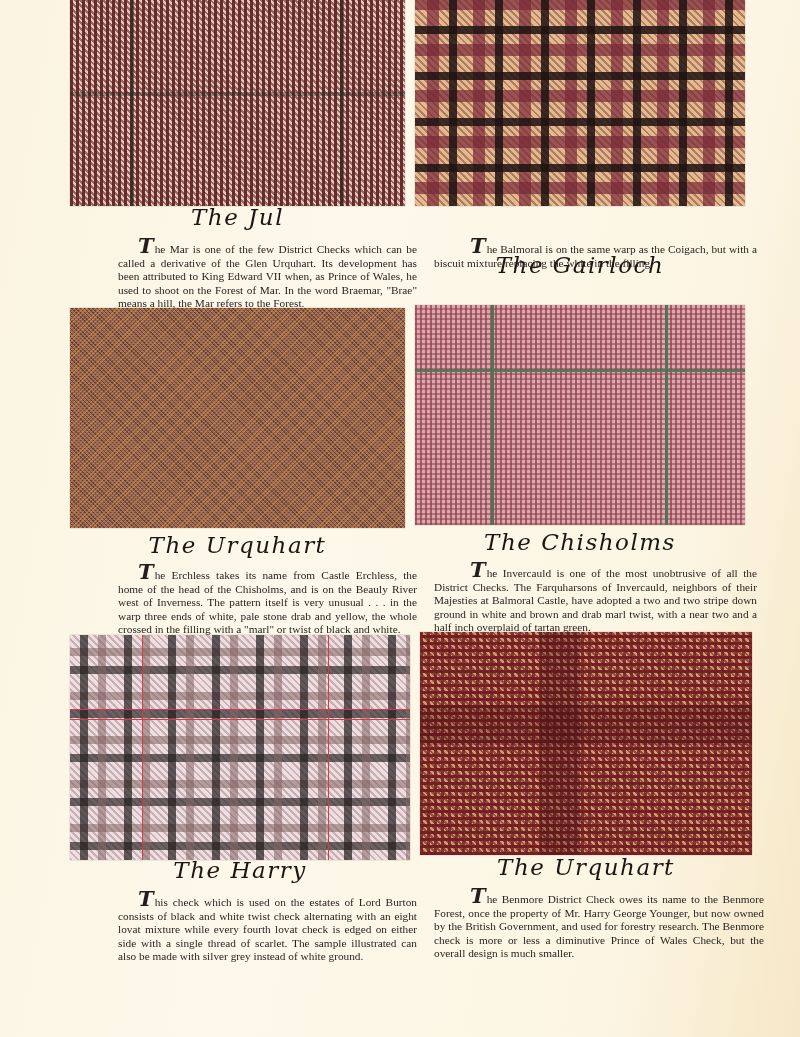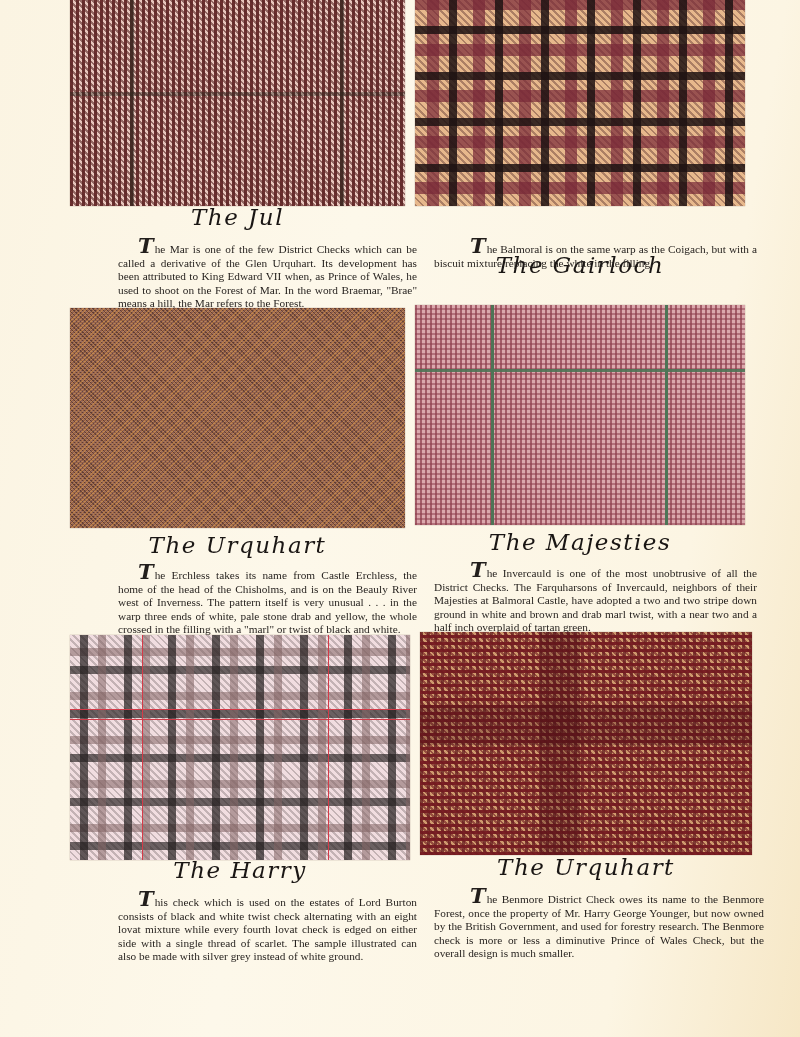--- a/index.html
+++ b/index.html
@@ -97,21 +97,21 @@
 
 <div class="swatch" id="gairloch"></div>
 <div class="title" style="left:415px; top:204px; width:330px;margin-top:48px;">The Gairloch</div>
 <div class="desc" style="left:422px; top:240px; width:323px;"><span class="dropcap" style="margin-left:36px;">T</span><span>he Balmoral is on the same warp as the Coigach, but with a biscuit mixture replacing the white in the filling.</span></div>
 
 <div class="swatch" id="erchless"></div>
 <div class="title" style="left:70px; top:532px; width:335px;">The Urquhart</div>
 <div class="desc" style="left:106px; top:566px; width:299px;"><span class="dropcap">T</span><span>he Erchless takes its name from Castle Erchless, the home of the head of the Chisholms, and is on the Beauly River west of Inverness. The pattern itself is very unusual . . . in the warp three ends of white, pale stone drab and yellow, the whole crossed in the filling with a "marl" or twist of black and white.</span></div>
 
 <div class="swatch" id="invercauld"></div>
-<div class="title" style="left:415px; top:529px; width:330px;">The Majesties</div>
+<div class="title" style="left:415px; top:529px; width:330px;">The Chisholms</div>
 <div class="desc" style="left:422px; top:564px; width:323px;"><span class="dropcap" style="margin-left:36px;">T</span><span>he Invercauld is one of the most unobtrusive of all the District Checks. The Farquharsons of Invercauld, neighbors of their Majesties at Balmoral Castle, have adopted a two and two stripe down ground in white and brown and drab marl twist, with a near two and a half inch overplaid of tartan green.</span></div>
 
 <div class="swatch" id="brooke"></div>
 <div class="title" style="left:70px; top:857px; width:340px;">The Harry</div>
 <div class="desc" style="left:106px; top:893px; width:299px;"><span class="dropcap">T</span><span>his check which is used on the estates of Lord Burton consists of black and white twist check alternating with an eight lovat mixture while every fourth lovat check is edged on either side with a single thread of scarlet. The sample illustrated can also be made with silver grey instead of white ground.</span></div>
 
 <div class="swatch" id="benmore"></div>
 <div class="title" style="left:420px; top:854px; width:332px;">The Urquhart</div>
 <div class="desc" style="left:422px; top:890px; width:330px;"><span class="dropcap" style="margin-left:36px;">T</span><span>he Benmore District Check owes its name to the Benmore Forest, once the property of Mr. Harry George Younger, but now owned by the British Government, and used for forestry research. The Benmore check is more or less a diminutive Prince of Wales Check, but the overall design is much smaller.</span></div>
 

